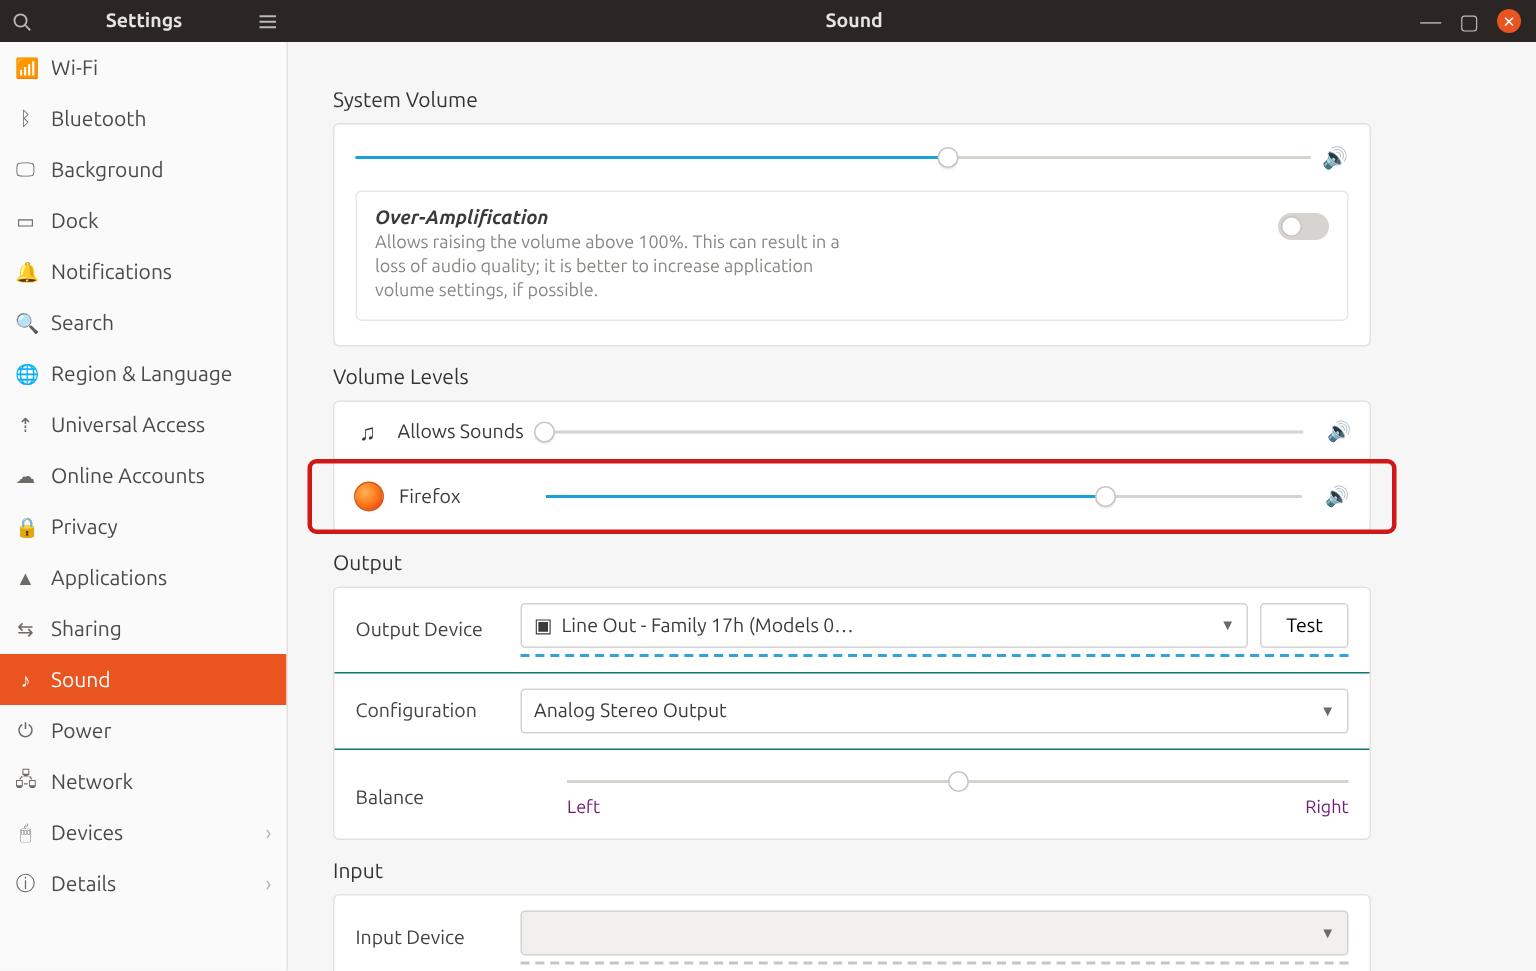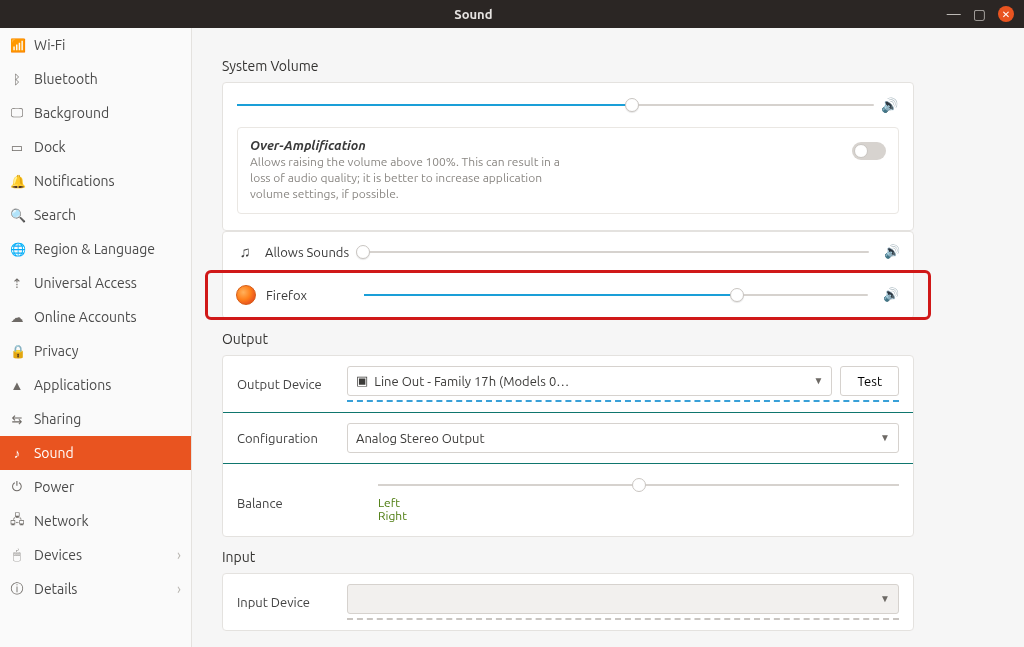--- a/index.html
+++ b/index.html
@@ -63,28 +63,44 @@
   
   .ctl { flex:1; display:flex; align-items:center; gap:8px; }
   .select { flex:1; height:30px; border:1px solid #d6d2ce; border-radius:3px; background:#fff; display:flex; align-items:center; padding:0 8px; font-size:13px; color:#3c3b39; justify-content:space-between; }
   .select.disabled { background:#f2f0ee; color:#b0aca8; }
   .select .caret { font-size:10px; color:#6d6965; }
   .btn { height:30px; padding:0 16px; border:1px solid #d6d2ce; border-radius:3px; background:#fff; font-size:13px; cursor:pointer; }
   .dashed { border-bottom:2px dashed #38a0d8; margin-top:4px; height:0; }
   .balance-track { position:relative; flex:1; height:14px; }
   .balance-track .track { position:absolute; left:0; right:0; top:50%; height:2px; background:#d6d2ce; transform:translateY(-50%); }
   .balance-track .thumb { position:absolute; left:50%; top:50%; width:14px; height:14px; border-radius:50%; background:#fff; border:1px solid #c9c5c1; transform:translate(-50%,-50%); }
-  .bal-labels { display:flex; justify-content:space-between; font-size:12px; color:#4d7c0f; margin-top:4px;flex-direction:column; }
+  .bal-labels { display:flex; justify-content:space-between; font-size:12px; color:#701a75; margin-top:4px; }
 
   svg { display:block; }
 </style>
 </head>
 <body>
 
 <div class="titlebar">
+  <div class="tb-left">
+    <div class="tb-search">
+      <svg width="13" height="13" viewBox="0 0 16 16">
+          <circle cx="7" cy="7" r="5" fill="none" stroke="#bdb9b5" stroke-width="1.5"></circle>
+          <line x1="11" y1="11" x2="15" y2="15" stroke="#bdb9b5" stroke-width="1.5"></line>
+        </svg>
+    </div>
+    <div class="tb-title">Settings</div>
+    <div class="tb-menu">
+      <svg width="13" height="11" viewBox="0 0 14 12">
+          <line x1="1" y1="2" x2="13" y2="2" stroke="#bdb9b5" stroke-width="1.5"></line>
+          <line x1="1" y1="6" x2="13" y2="6" stroke="#bdb9b5" stroke-width="1.5"></line>
+          <line x1="1" y1="10" x2="13" y2="10" stroke="#bdb9b5" stroke-width="1.5"></line>
+        </svg>
+    </div>
+  </div>
   <div class="tb-center">Sound</div>
   <div class="tb-right">
     <span class="win-plain">—</span>
     <span class="win-plain">▢</span>
     <span class="win-btn win-close">✕</span>
   </div>
 </div>
 
 <div class="content">
 
@@ -177,20 +193,21 @@
         <div class="oa-text">
           <h4>Over-Amplification</h4>
           <p>Allows raising the volume above 100%. This can result in a loss of audio quality; it is better to increase application volume settings, if possible.</p>
         </div>
         <div class="toggle">
             <div class="knob"></div>
           </div>
       </div>
     </div>
 
+    <div class="section-label">Volume Levels</div>
     <div class="card" id="vl-card">
         <div class="vl-row">
           <div class="vl-icon">
             <span style="font-size:15px;">♫</span>
           </div>
           <div class="vl-name">Allows Sounds</div>
           <div class="vl-slider-wrap">
             <div class="slider">
               <div class="track"></div>
               <div class="fill" style="width:0%"></div>

